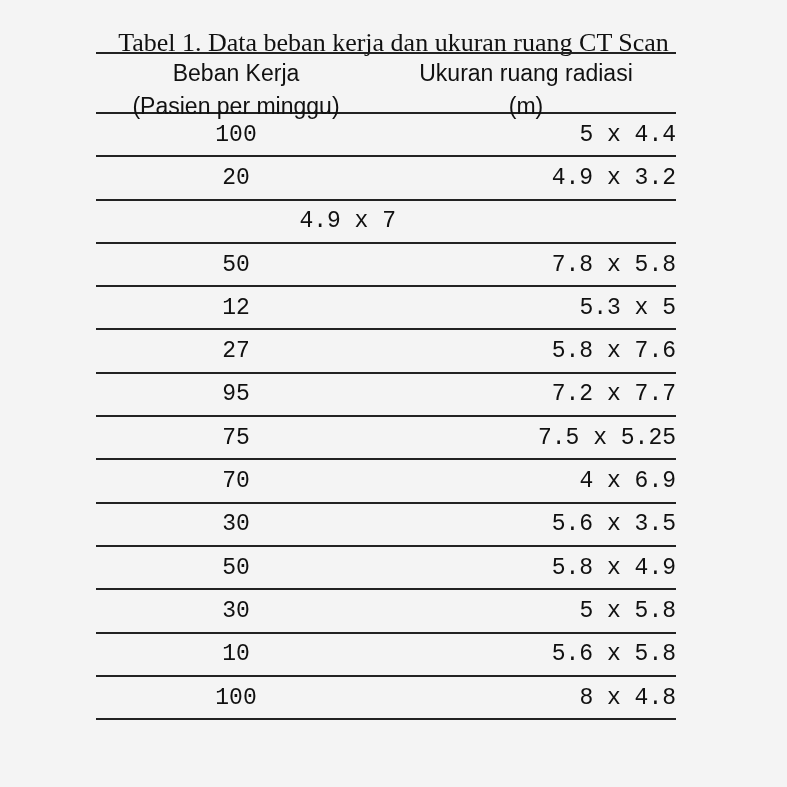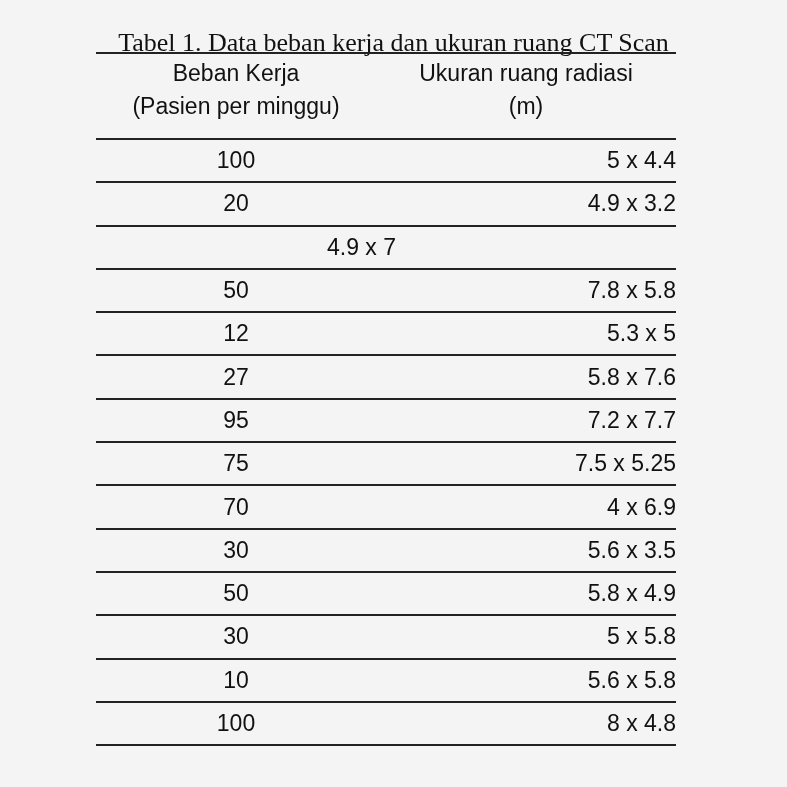--- a/index.html
+++ b/index.html
@@ -32,39 +32,39 @@
       left: 96px;
       width: 580px;
       top: 52px;
     }
     .hrule {
       height: 0;
       border-top: 2px solid #222;
     }
     .header {
       display: flex;
-      height: 86px;
+      height: 60px;
       border-bottom: 2px solid #222;
       box-sizing: border-box;
     }
     .header .col {
       font-family: "Liberation Sans", sans-serif;
       font-size: 23px;
       line-height: 33px;
       text-align: center;
       padding-top: 3px;
     }
     .col-a { width: 280px; text-align: center; }
     .col-b { width: 300px; text-align: right; }
     .row {
       display: flex;
       height: 43.3px;
       border-bottom: 2px solid #222;
       box-sizing: border-box;
-      font-family: Liberation Sans, sans-serif;
+      font-family: Liberation Mono, monospace;
       font-size: 23px;
       align-items: center;
     }
     .row .col-a { padding-left: 0; }
   </style>
 </head>
 <body>
 
 <div class="caption">Tabel 1. Data beban kerja dan ukuran ruang CT Scan</div>
 

